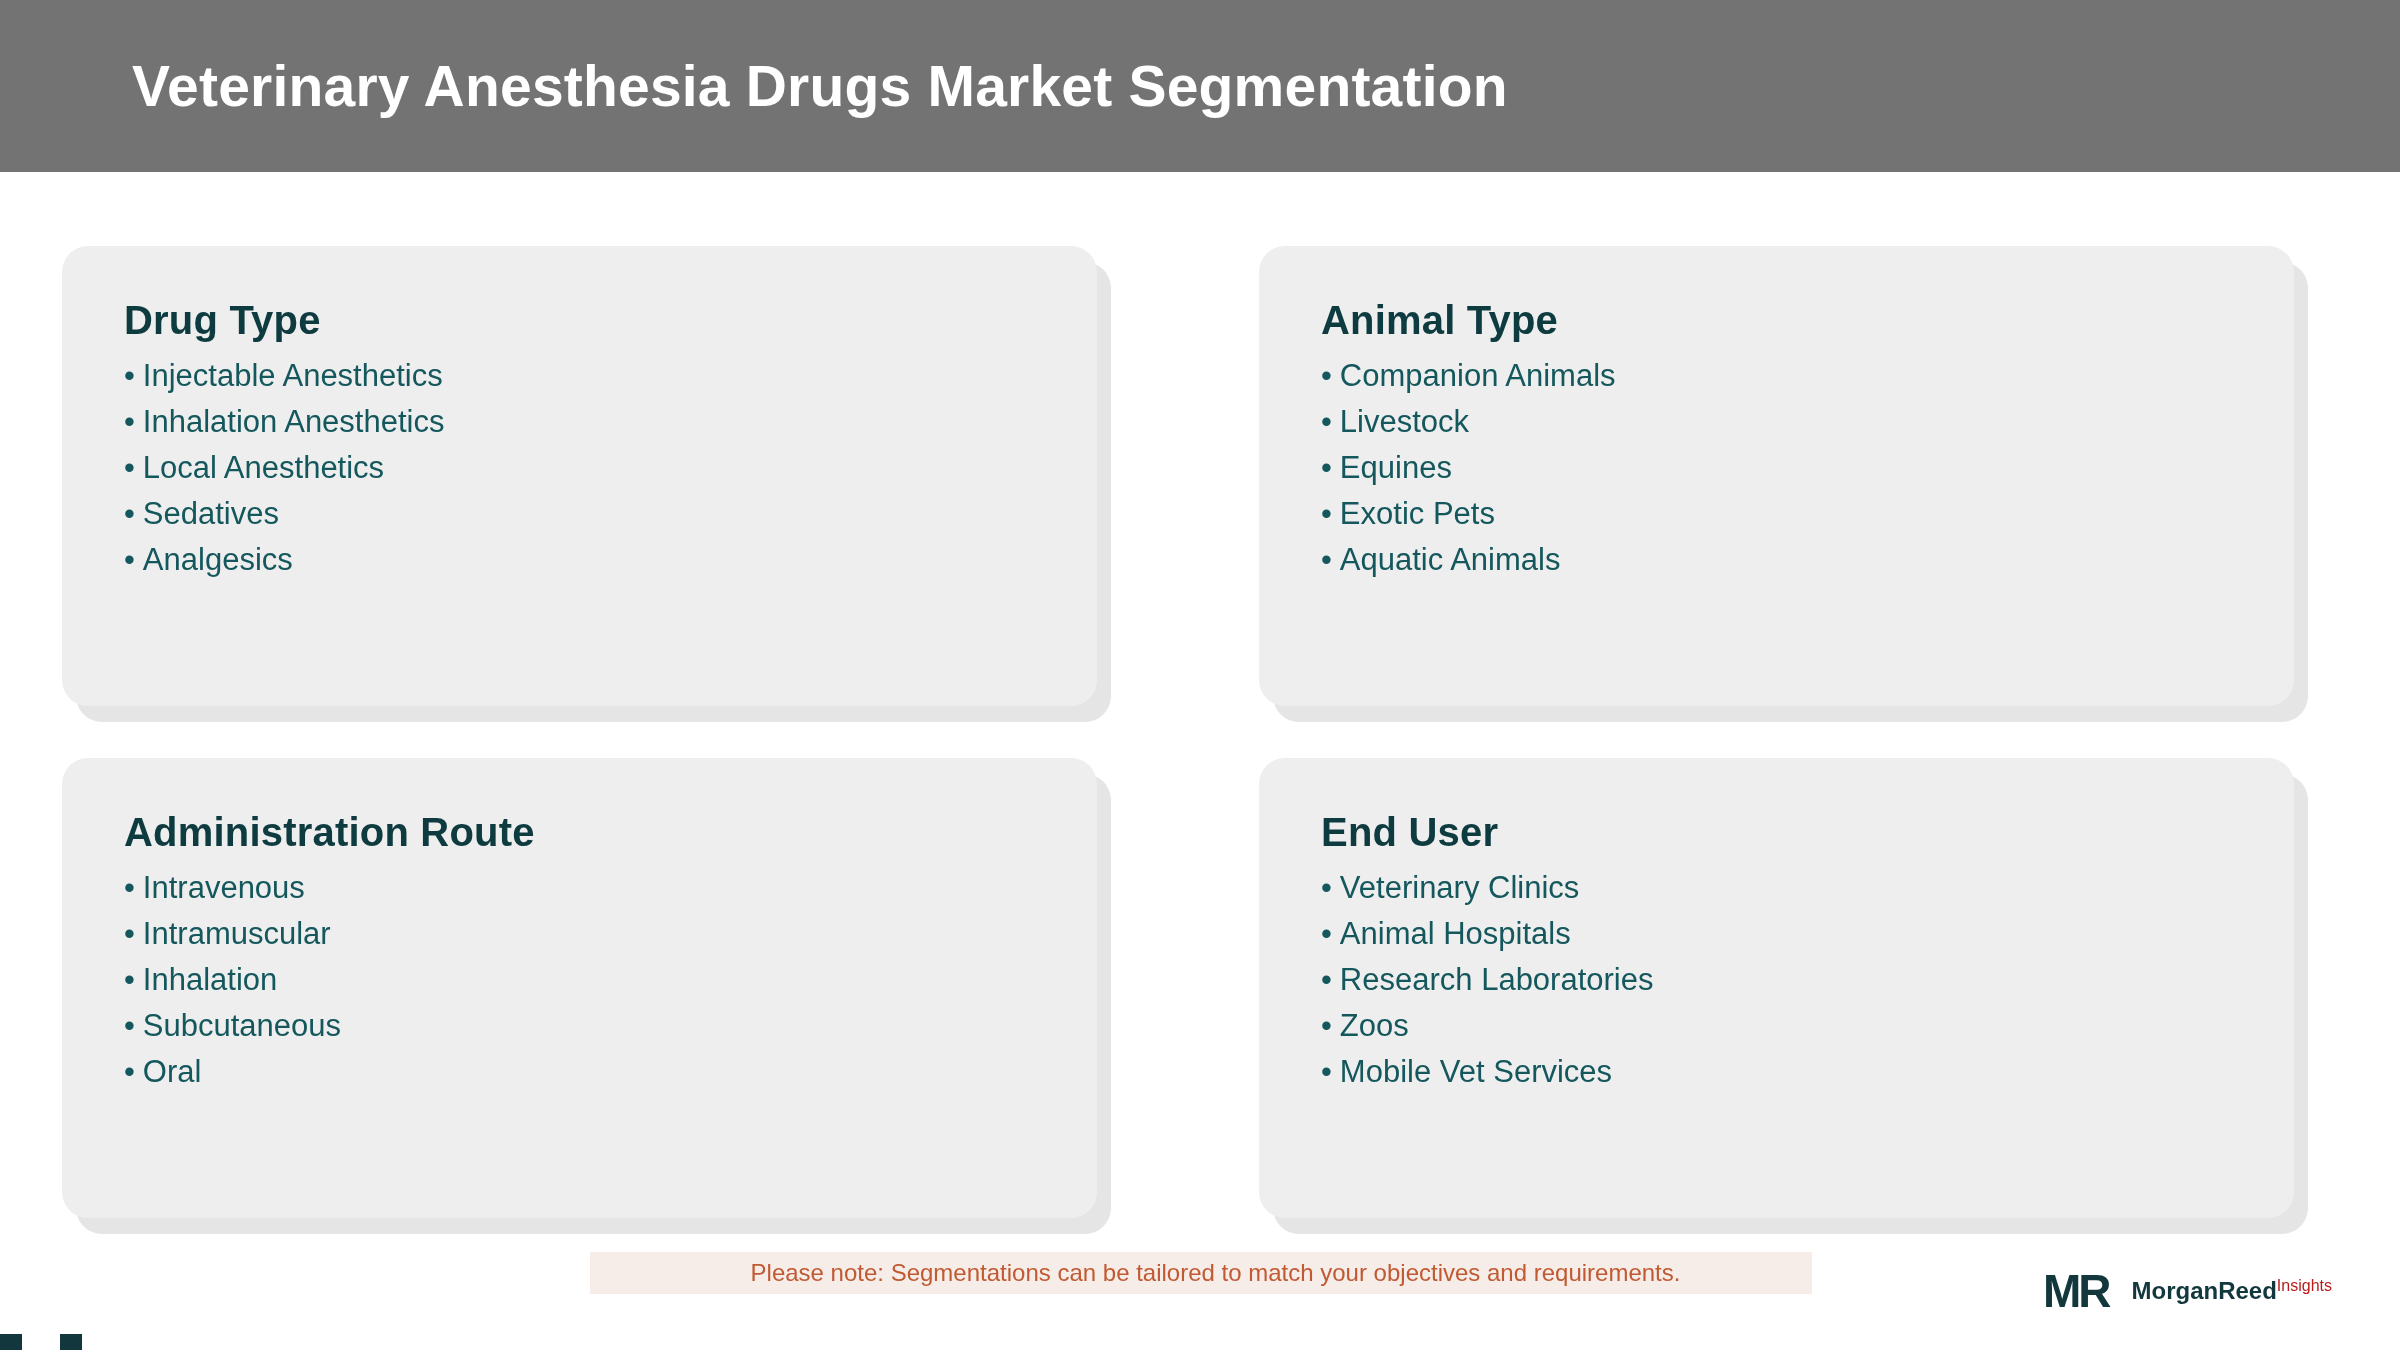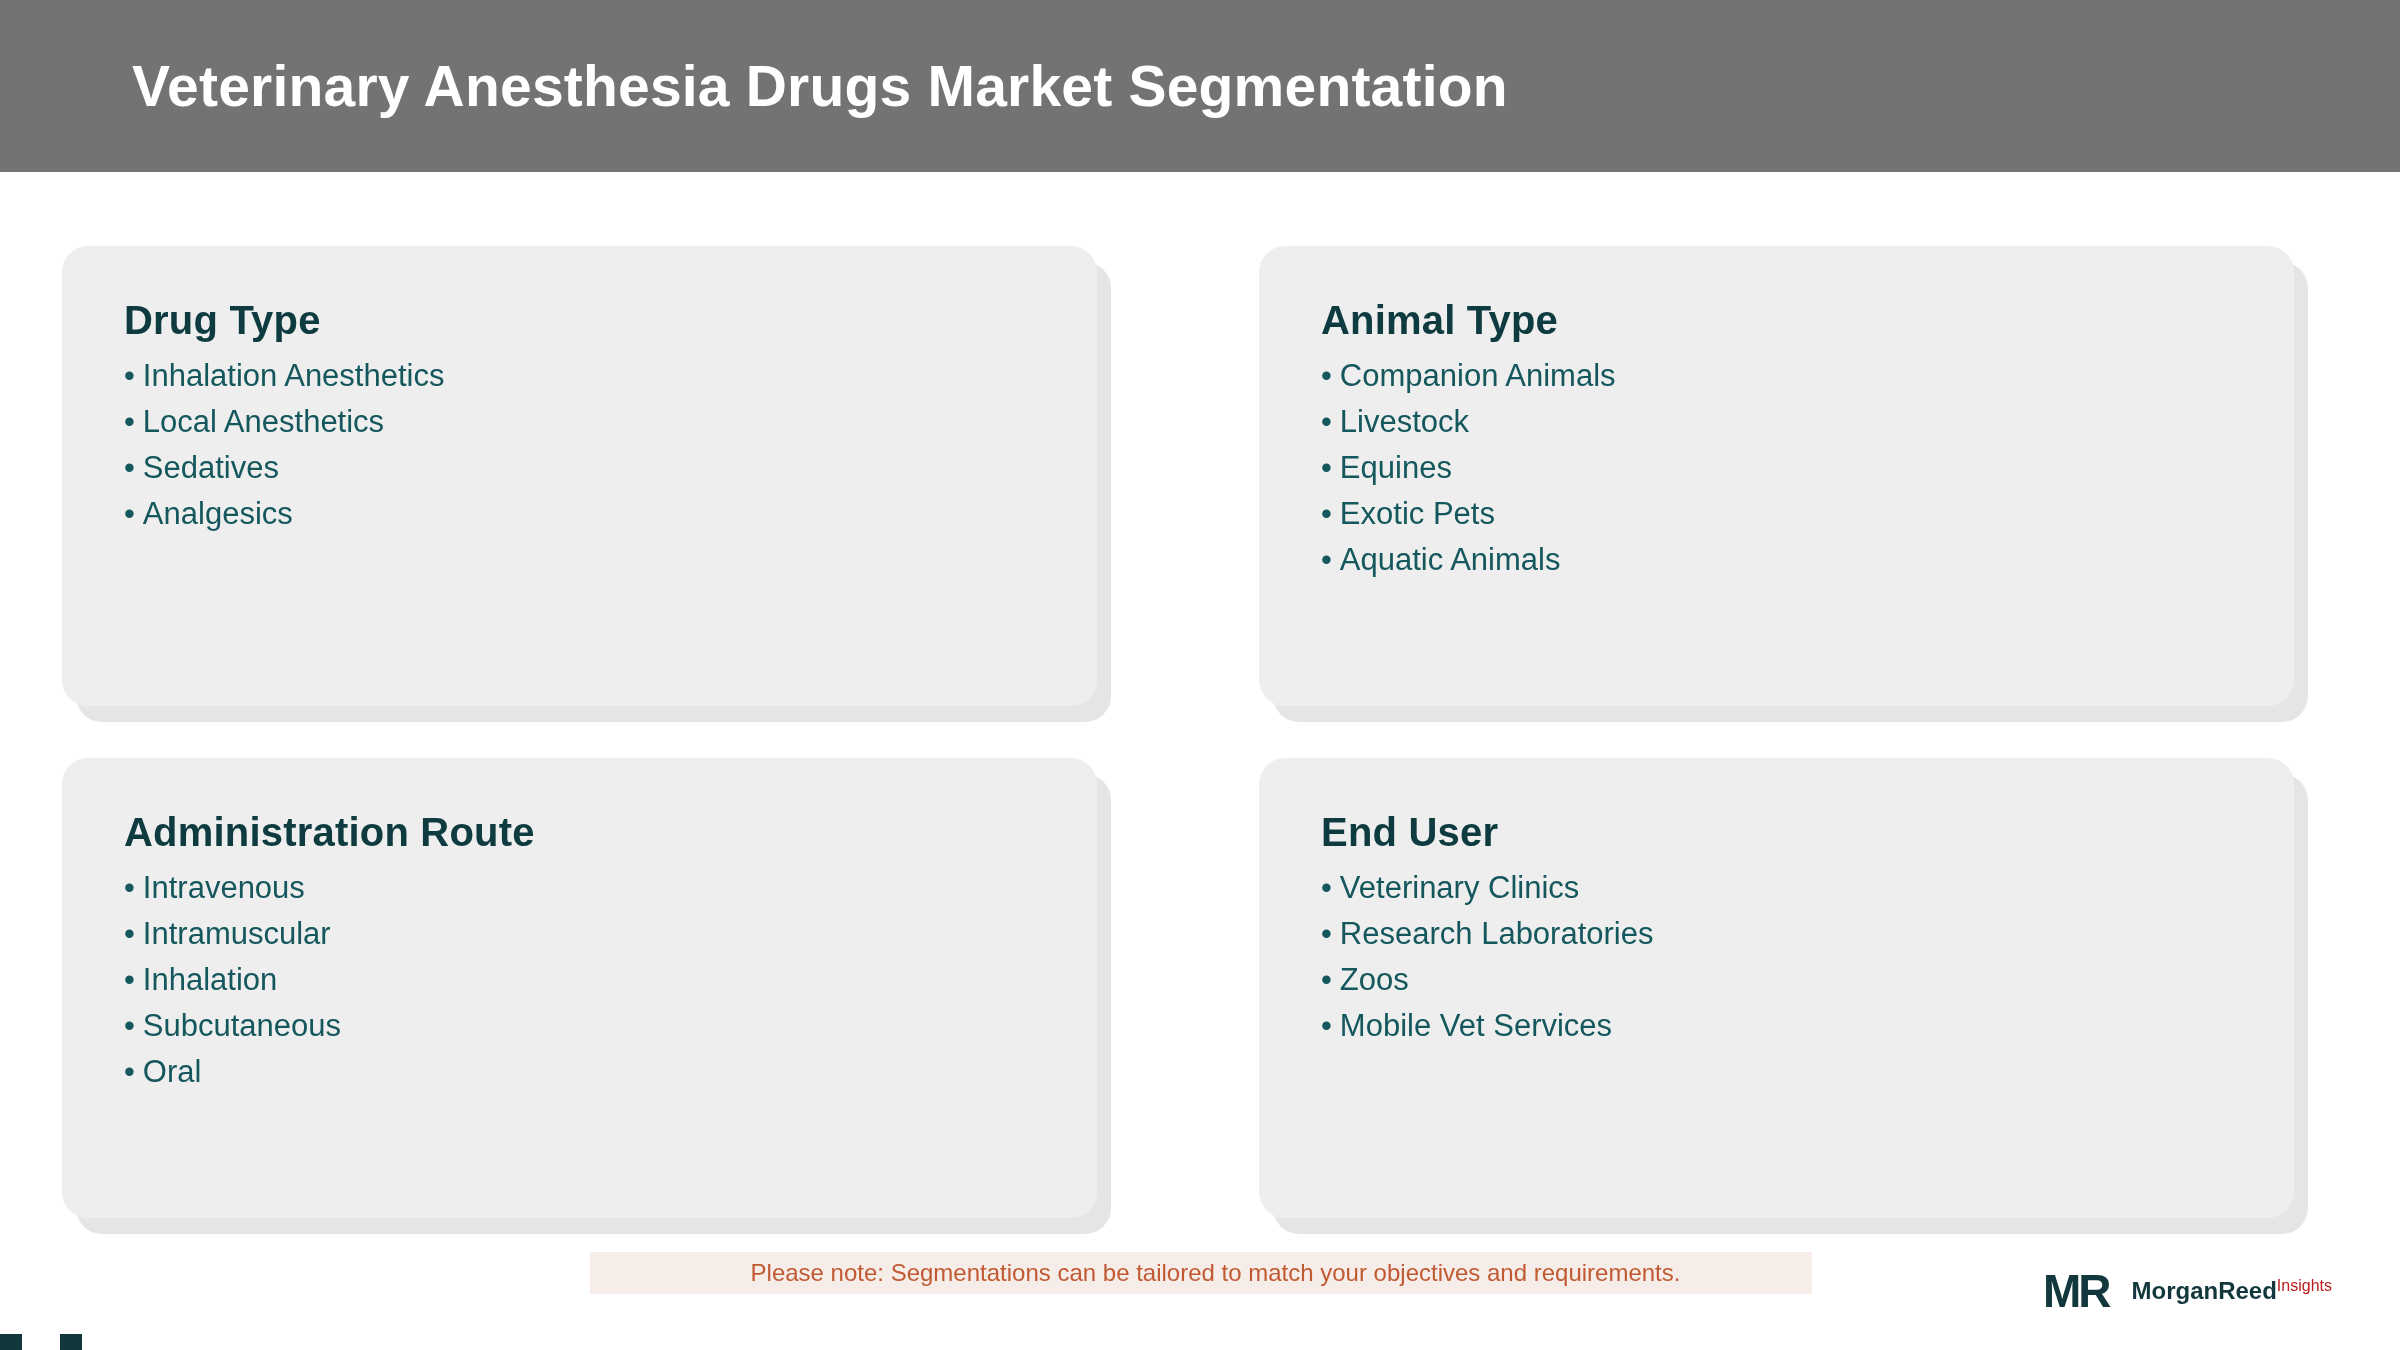--- a/index.html
+++ b/index.html
@@ -143,20 +143,21 @@
 
   <div class="header">
     <div class="header-title">Veterinary Anesthesia Drugs Market Segmentation</div>
   </div>
 
   <div class="grid">
 
     <div class="card">
       <div class="card-title">Drug Type</div>
       <ul class="card-list">
+        <li><span class="bullet">•</span><span>Injectable Anesthetics</span></li>
         <li><span class="bullet">•</span><span>Inhalation Anesthetics</span></li>
         <li><span class="bullet">•</span><span>Local Anesthetics</span></li>
         <li><span class="bullet">•</span><span>Sedatives</span></li>
         <li><span class="bullet">•</span><span>Analgesics</span></li>
       </ul>
     </div>
 
     <div class="card">
       <div class="card-title">Animal Type</div>
       <ul class="card-list">
@@ -176,20 +177,21 @@
         <li><span class="bullet">•</span><span>Inhalation</span></li>
         <li><span class="bullet">•</span><span>Subcutaneous</span></li>
         <li><span class="bullet">•</span><span>Oral</span></li>
       </ul>
     </div>
 
     <div class="card">
       <div class="card-title">End User</div>
       <ul class="card-list">
         <li><span class="bullet">•</span><span>Veterinary Clinics</span></li>
+        <li><span class="bullet">•</span><span>Animal Hospitals</span></li>
         <li><span class="bullet">•</span><span>Research Laboratories</span></li>
         <li><span class="bullet">•</span><span>Zoos</span></li>
         <li><span class="bullet">•</span><span>Mobile Vet Services</span></li>
       </ul>
     </div>
 
   </div>
 
   <div class="note">
     <span>Please note: Segmentations can be tailored to match your objectives and requirements.</span>

